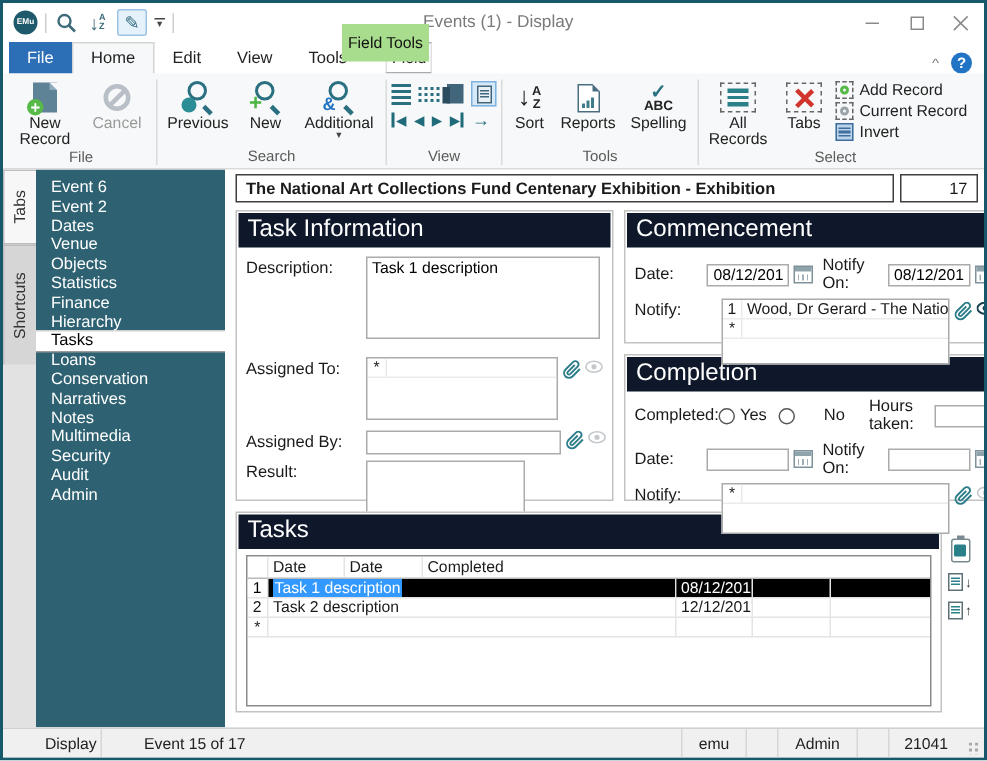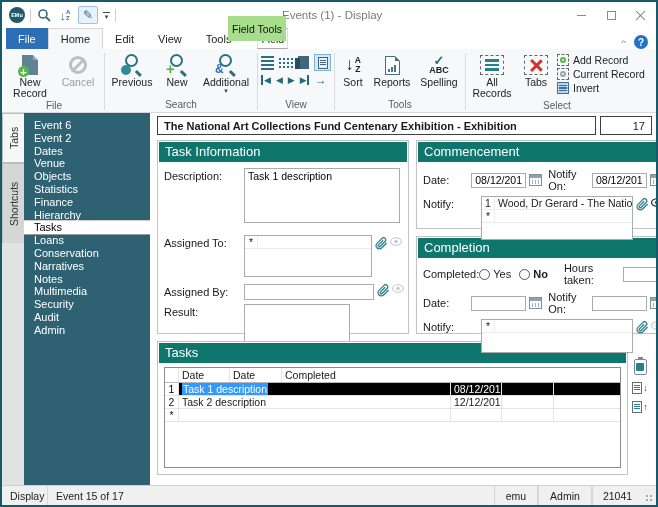--- a/index.html
+++ b/index.html
@@ -121,21 +121,21 @@
   .sidebar { width:126px; background:#2E6272; color:#fff; padding-top:6px; flex:0 0 auto; }
   .side-item { height:12.8px; line-height:12.8px; padding-left:10px; font-size:11px; white-space:nowrap; }
   .side-item.selected { background:#fff; color:#000; box-shadow:0 -1px 0 #CFCFCF, 0 1px 0 #9A9A9A; }
 
   .content { flex:1; background:#fff; padding:3px 4px 0 7px; display:flex; flex-direction:column; overflow:hidden; }
   .rec-header { display:flex; gap:4px; margin-bottom:5px; flex:0 0 auto; }
   .title-box { flex:1; border:1px solid #3F3F3F; padding:3px 6px 2px; font-weight:bold; font-size:11px; white-space:nowrap; overflow:hidden; }
   .count-box { width:52px; border:1px solid #3F3F3F; padding:3px 6px 2px; text-align:right; font-size:11px; }
 
   .panel { border:1px solid #C2C2C2; background:#fff; }
-  .panel-header { background:#0f766e; color:#fff; font-size:13px; padding:2px 6px 3px; margin:1px; }
+  .panel-header { background:#0f172a; color:#fff; font-size:16px; padding:2px 6px 3px; margin:1px; }
   .cols { display:flex; gap:7px; flex:0 0 auto; }
   .left-col { width:252px; }
   .right-col { flex:1; display:flex; flex-direction:column; gap:7px; }
 
   .frow { display:flex; align-items:flex-start; padding:0 6px; margin-top:6px; }
   .flabel { width:80px; flex:0 0 auto; padding-top:2px; }
   .field, textarea.field { border:1px solid #ABABAB; font-family:"Liberation Sans",sans-serif; font-size:10.5px; padding:1px 3px; resize:none; background:#fff; }
   .listbox { border:1px solid #ABABAB; background:#fff; font-size:10.5px; position:relative; overflow:hidden; }
   .lb-row { display:flex; border-bottom:1px solid #EBEBEB; height:13px; line-height:13px; }
   .lb-num { width:13px; border-right:1px solid #EBEBEB; text-align:center; flex:0 0 auto; }
@@ -171,21 +171,21 @@
   .clip-ic:before { content:""; position:absolute; left:3px; top:-3px; width:5px; height:3px; background:#7A8A92; }
   .clip-ic:after { content:""; position:absolute; left:1px; top:3px; width:8px; height:8px; background:#2A8089; border-radius:1px; }
   .rowmove { display:flex; align-items:center; gap:1px; }
   .rowmove .pg { width:10px; height:12px; border:1.5px solid #5F7077; background:#fff; display:flex; flex-direction:column; gap:1px; padding:2px 1px; }
   .rowmove .pg i { height:1px; background:#2A8089; }
   .rowmove .ar { font-size:9px; color:#333; line-height:9px; }
 
   
   .statusbar { height:20px; background:#F0F0F0; border-top:1px solid #D0D0D0; display:flex; align-items:center;
                font-size:10.5px; color:#222; flex:0 0 auto; }
-  .st-cell { padding:1px 8px; height:100%; display:flex; align-items:center; border-right:1px solid #D6D6D6; }
+  .st-cell { padding:1px 8px; height:100%; display:flex; align-items:center; border-right:1px solid #D6D6D6;margin-left:20px; }
   .st-mode { width:46px; flex:0 0 auto; }
   .st-rec { flex:1; border-right:none; }
   .st-right { border-left:1px solid #D6D6D6; justify-content:center; }
   .grip { width:14px; height:100%; position:relative; }
   .grip:after { content:""; position:absolute; right:2px; bottom:2px; width:8px; height:8px;
                 background:radial-gradient(circle at 1px 1px,#AAA 1px,transparent 1.2px); background-size:4px 4px; }
 
   svg { display:block; }
 </style>
 </head>
@@ -573,21 +573,21 @@
             </div>
           </div>
 
           <div class="panel" style="height:98px;">
             <div class="panel-header">Completion</div>
             <div class="c-row" style="margin-top:4px;">
               <span style="width:58px;">Completed:</span>
               <span class="radio"></span>
               <span style="margin:0 8px 0 3px;">Yes</span>
               <span class="radio"></span>
-              <span style="margin-left:3px;font-weight:bold;">No</span>
+              <span style="margin-left:19px;">No</span>
               <span style="margin-left:16px;">Hours taken:</span>
               <input class="field" style="width: 40px; height: 15px; margin-left: 3px;">
             </div>
             <div class="c-row" style="margin-top:5px;">
               <span style="width:58px;">Date:</span>
               <input class="field" style="width: 55px; height: 15px;">
               <span class="cal-ic"></span>
               <span style="margin-left:6px;">Notify On:</span>
               <input class="field" style="width: 55px; height: 15px; margin-left: 3px;">
               <span class="cal-ic"></span>

